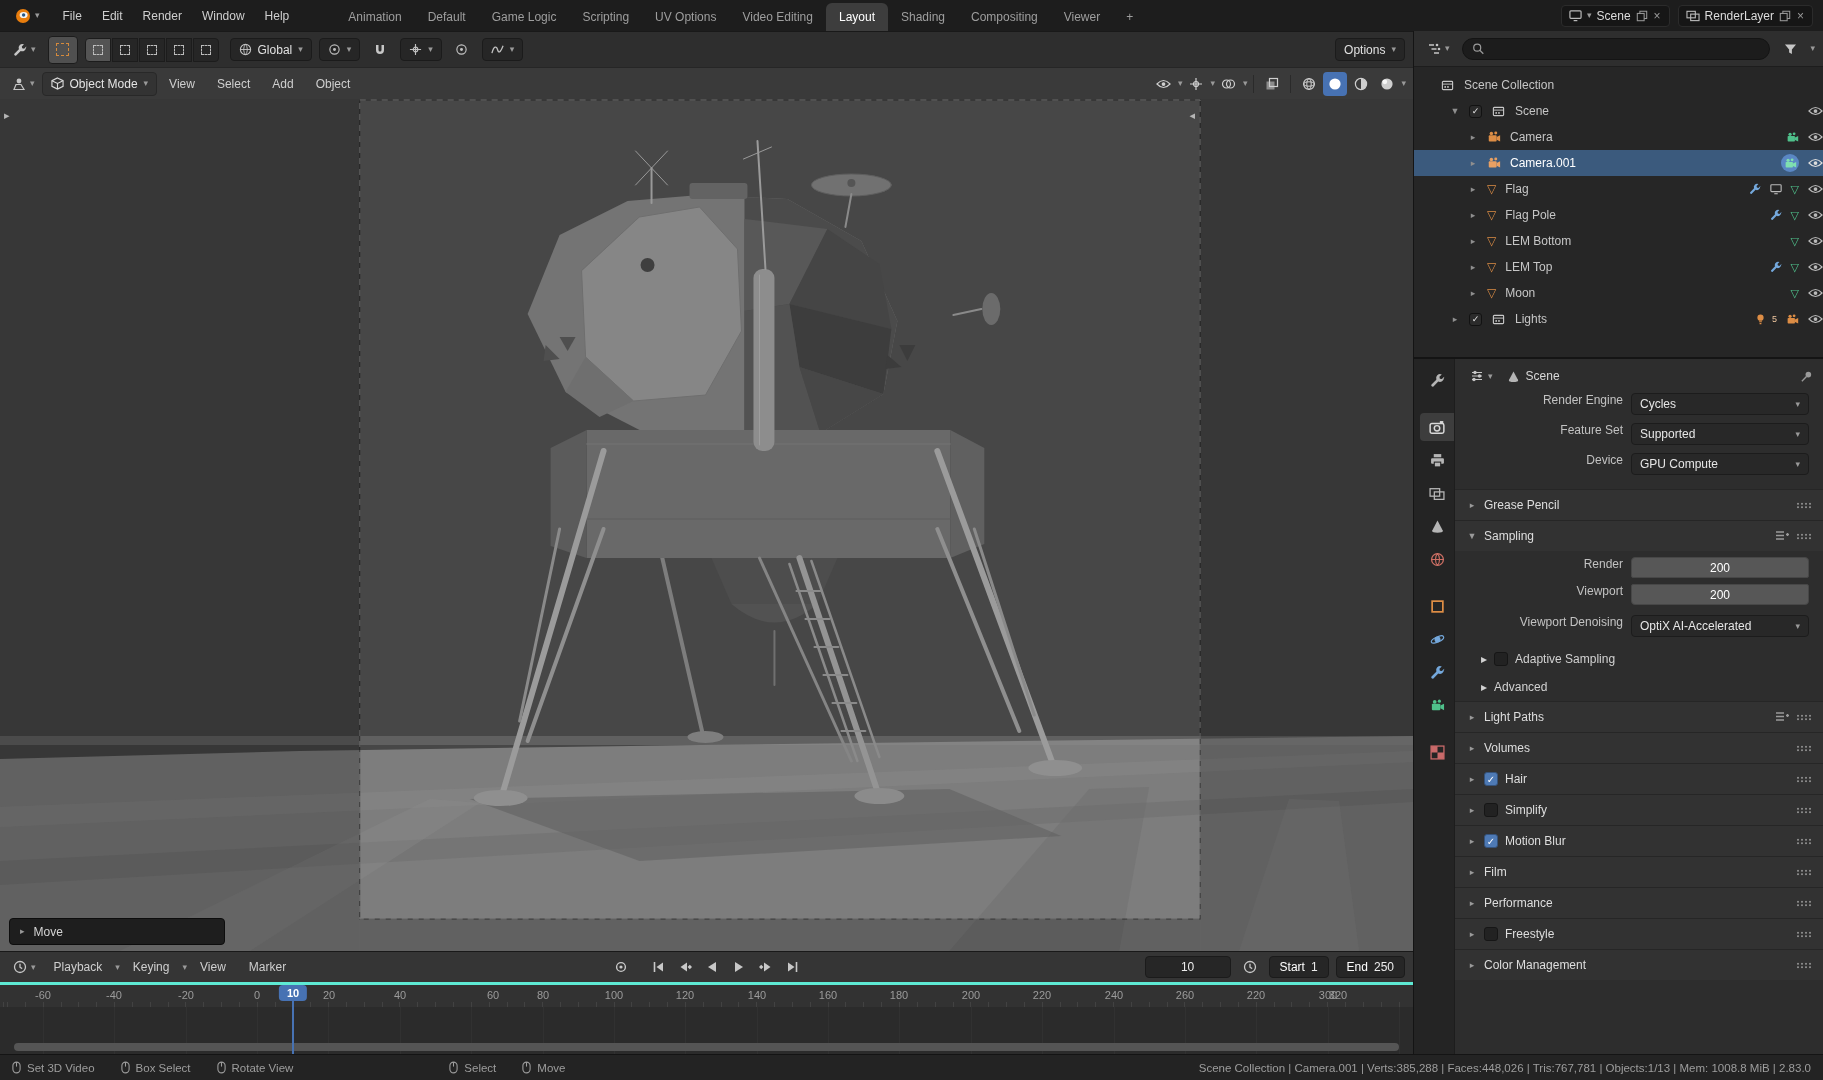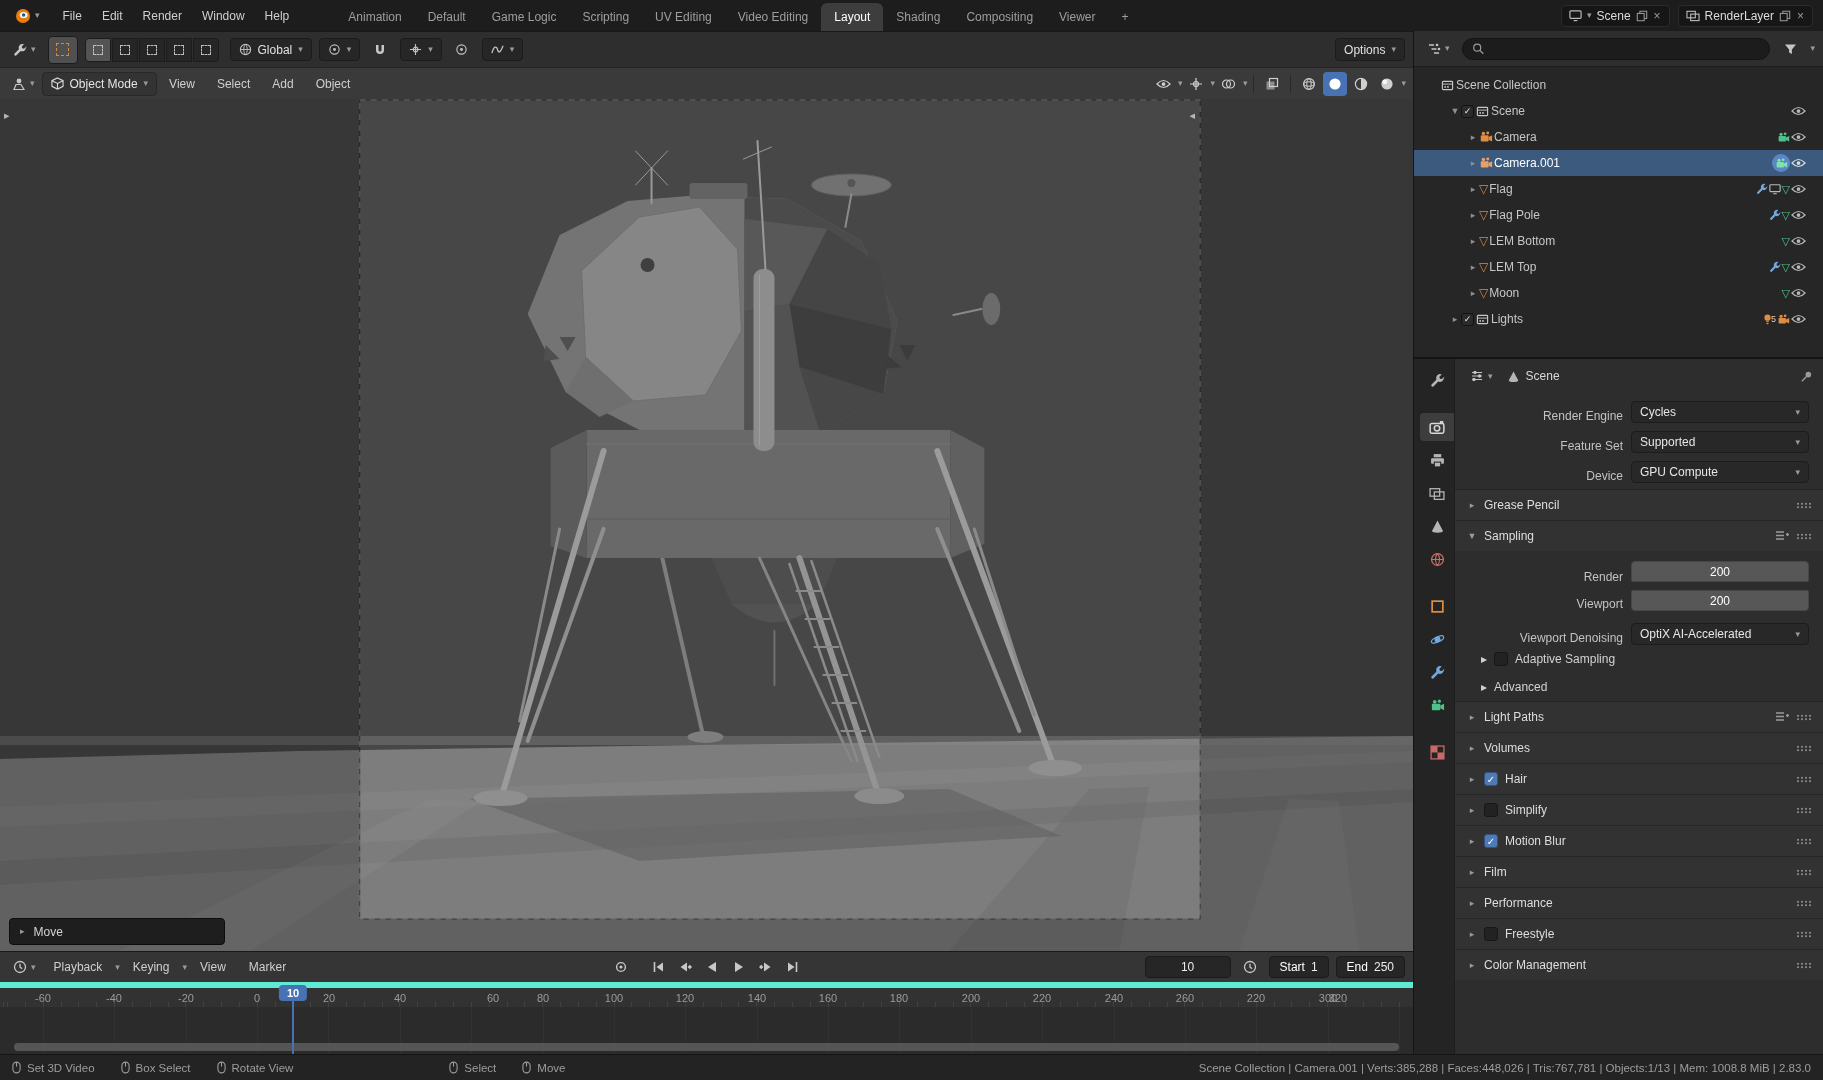--- a/index.html
+++ b/index.html
@@ -56,60 +56,60 @@
 
 
 .timeline{height:103px;display:flex;flex-direction:column;background:#2b2b2b;border-top:1px solid #191919;flex:none;position:relative}
 .tl-header{height:30px;background:#353535;display:flex;align-items:center;gap:3px;padding:0 8px;position:relative;z-index:2}
 .tl-center{position:absolute;left:50%;transform:translateX(-50%);display:flex;align-items:center;gap:3px}
 .tl-right{margin-left:auto;display:flex;gap:7px;align-items:center}
 .pill{background:#262626;border:1px solid #1b1b1b;height:22px;border-radius:4px;display:flex;align-items:center;gap:6px;padding:0 10px;color:#ececec}
 .pill .lab{color:#ffffff}
 .framefield{width:86px;justify-content:center}
 .pbtn{width:24px;height:22px;display:flex;align-items:center;justify-content:center;color:#c8c8c8;background:transparent;border:none}
-.tl-ruler{height:25px;background:#323232;position:relative;border-top:6px solid #5eead4}
+.tl-ruler{height:25px;background:#323232;position:relative;border-top:3px solid #5eead4}
 .tl-ruler::after{content:"";position:absolute;bottom:0;left:0;right:0;height:5px;background:repeating-linear-gradient(90deg,#555 0 1px,transparent 1px 17.84px);background-position:7px 0;opacity:.45}
 .tick{position:absolute;top:4px;transform:translateX(-50%);color:#9b9b9b;font-size:11px}
 .tl-tracks{flex:1;position:relative;background:#2b2b2b;background-image:repeating-linear-gradient(90deg,#313131 0 1px,transparent 1px 71.37px);background-position:43px 0}
 .tl-scroll{position:absolute;left:14px;right:14px;bottom:3px;height:8px;border-radius:4px;background:#555}
 .playhead-line{position:absolute;left:292px;top:48px;bottom:0;width:2px;background:#4772b3;z-index:1}
 .playhead-pill{position:absolute;left:293px;top:33px;transform:translateX(-50%);background:#4772b3;color:#fff;font-weight:bold;border-radius:4px;padding:2px 8px;font-size:11px;z-index:3}
 
 
 .statusbar{height:26px;background:#232323;border-top:1px solid #141414;display:flex;align-items:center;padding:0 12px;gap:26px;color:#9d9d9d;flex:none;font-size:11.5px}
 .hint{display:flex;align-items:center;gap:6px;white-space:nowrap}
 .sb-info{margin-left:auto;white-space:nowrap}
 
 
 .outliner-header{height:36px;background:#2e2e2e;display:flex;align-items:center;gap:7px;padding:0 8px;border-bottom:1px solid #1d1d1d;flex:none}
 .search{flex:1;display:flex;align-items:center;gap:6px;background:#1c1c1c;border:1px solid #141414;border-radius:11px;height:22px;padding:0 9px;color:#9a9a9a}
 .search input{background:transparent;border:none;outline:none;color:#ddd;width:100%;font:inherit}
 .outliner{height:292px;background:#262626;padding:5px 0;overflow:hidden;border-bottom:2px solid #141414;flex:none}
-.ol-row{height:26px;display:flex;align-items:center;gap:1px;padding-right:17px}
+.ol-row{height:26px;display:flex;align-items:center;gap:9px;padding-right:0}
 .ol-row .tri{width:10px;color:#8f8f8f;font-size:9px;text-align:center;flex:none}
 .ol-label{color:#c6c6c6;white-space:nowrap}
 .ol-row.selected{background:#3b5a7d}
 .ol-row.selected .ol-label{color:#fff}
 .ol-spacer{flex:1}
 .ol-cb{width:13px;height:13px;border:1px solid #121212;border-radius:3px;background:#2b2b2b;color:#e8e8e8;font-size:9px;display:flex;align-items:center;justify-content:center;flex:none}
 .data-ic-wrap{width:18px;height:18px;display:flex;align-items:center;justify-content:center;border-radius:50%}
 .data-ic-wrap.hl{background:#5a87c4}
 .tri-glyph{font-size:12px;line-height:1}
 .badge5{font-size:9px;color:#f0c7a0;margin-left:-3px}
 
 
 .props{flex:1;display:flex;min-height:0;background:#2d2d2d}
 .props-rail{width:41px;background:#242424;padding-top:7px;display:flex;flex-direction:column;align-items:flex-end;gap:5px;border-right:1px solid #1d1d1d;flex:none}
 .rail-btn{width:34px;height:28px;border-radius:4px 0 0 4px;display:flex;align-items:center;justify-content:center;background:transparent;border:none}
 .rail-btn.active{background:#3d3d3d}
 .rail-gap{height:9px;flex:none}
 .props-main{flex:1;display:flex;flex-direction:column;min-width:0;overflow:hidden}
 .props-header{height:34px;display:flex;align-items:center;gap:9px;padding:0 10px;flex:none}
 .crumb{display:flex;align-items:center;gap:6px;color:#d8d8d8}
-.prop-row{height:30px;display:flex;align-items:flex-end;padding-right:14px;gap:8px;flex:none}
+.prop-row{height:30px;display:flex;align-items:flex-start;padding-right:14px;gap:8px;flex:none}
 .prop-label{flex:0 0 168px;text-align:right;color:#c2c2c2;white-space:nowrap}
 .prop-widget{flex:1;min-width:0}
 .ddw{display:flex;align-items:center;gap:6px;background:#282828;border:1px solid #1c1c1c;border-radius:4px;height:22px;padding:0 8px;color:#e6e6e6;white-space:nowrap}
 .ddw .caret{margin-left:auto}
 .numfield{background:#575757;border:1px solid #474747;border-radius:4px;height:21px;color:#fff;display:flex;align-items:center;justify-content:center}
 .numtop{border-radius:4px 4px 2px 2px;margin-bottom:2px}
 .numbot{border-radius:2px 2px 4px 4px}
 .panel-h{height:31px;display:flex;align-items:center;gap:7px;padding:0 12px;background:#323232;border-top:1px solid #262626;color:#dedede;flex:none}
 .panel-h .tri{width:10px;color:#9a9a9a;font-size:9px;text-align:center}
 .subpanel-h{height:28px;display:flex;align-items:center;gap:7px;padding:0 12px 0 26px;color:#d2d2d2;flex:none}
@@ -317,21 +317,21 @@
       <span class="menu">Edit</span>
       <span class="menu">Render</span>
       <span class="menu">Window</span>
       <span class="menu">Help</span>
     </nav>
     <div class="tb-tabs">
       <span class="wtab">Animation</span>
       <span class="wtab">Default</span>
       <span class="wtab">Game Logic</span>
       <span class="wtab">Scripting</span>
-      <span class="wtab">UV Editing</span>
+      <span class="wtab">UV Options</span>
       <span class="wtab">Video Editing</span>
       <span class="wtab active">Layout</span>
       <span class="wtab">Shading</span>
       <span class="wtab">Compositing</span>
       <span class="wtab">Viewer</span>
       <span class="wtab">+</span>
     </div>
     <div class="tb-right">
       <div class="id-field">
         <svg class="ic" width="13" height="13" style="color:#b9b9b9">

